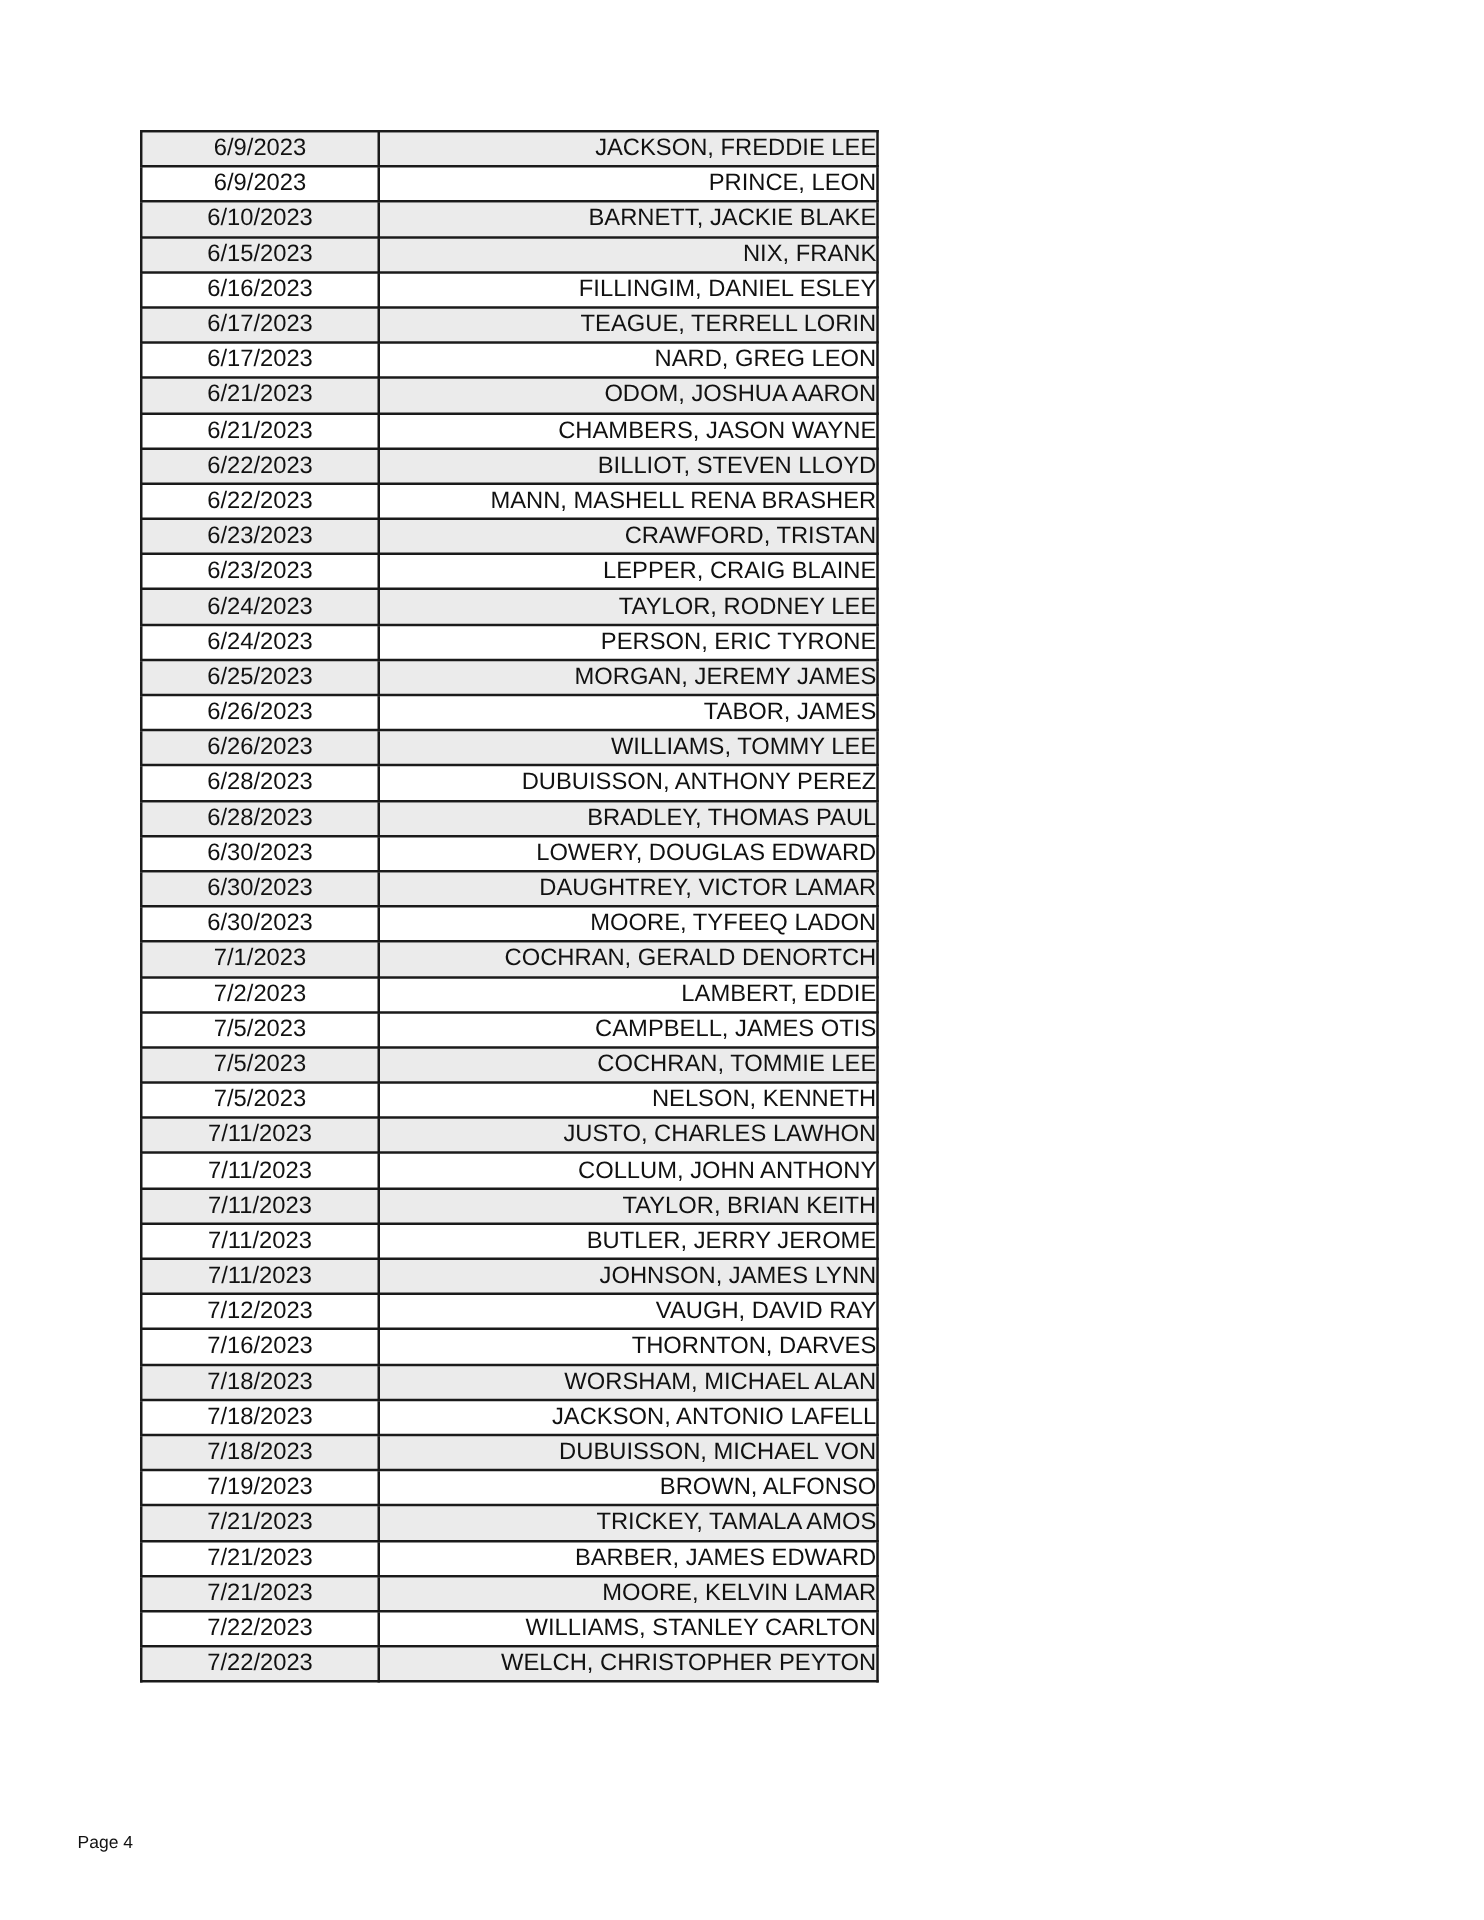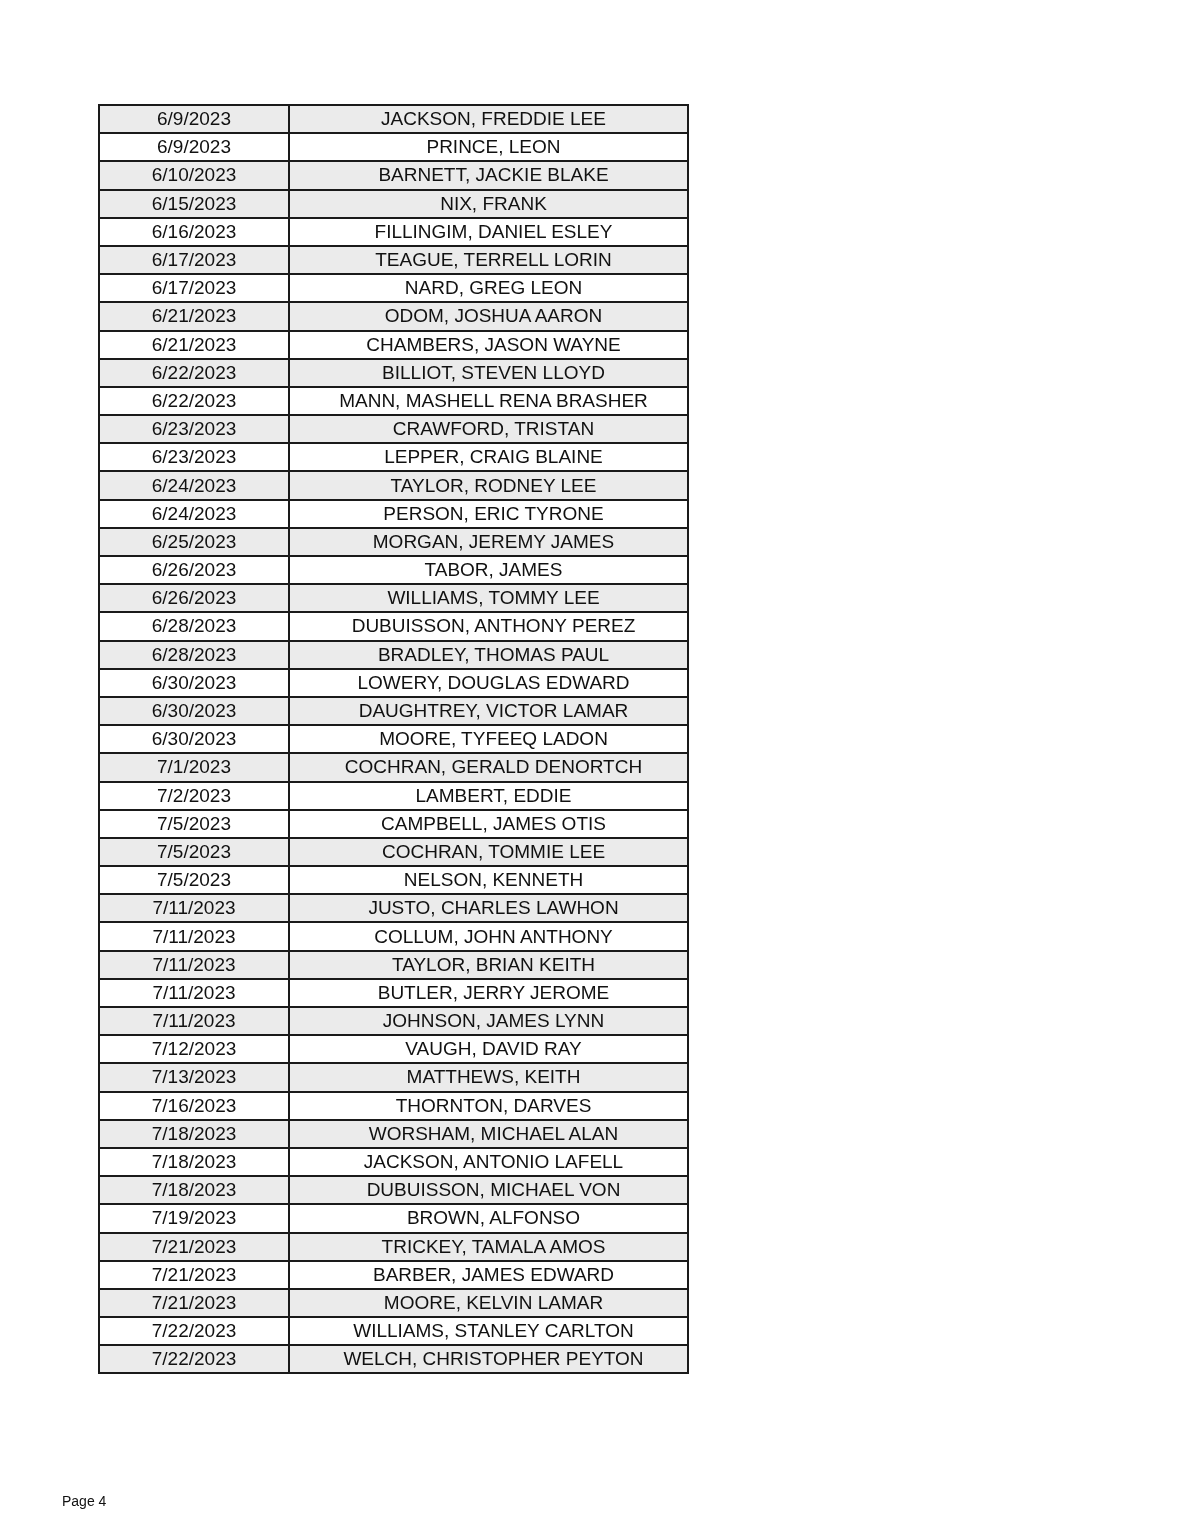--- a/index.html
+++ b/index.html
@@ -1,36 +1,36 @@
 <!DOCTYPE html>
 <html><head>
   <meta charset="utf-8">
   <style>
     html, body { margin: 0; padding: 0; background: #ffffff; }
     body { width: 1187px; height: 1536px; position: relative; overflow: hidden; }
     .page { position: absolute; left: 0; top: 0; width: 1187px; height: 1536px; background: #fff; }
     table.list {
-      position: absolute; left: 98px; top: 104px;
+      position: absolute; left: 112px; top: 104px;
       width: 591px; border-collapse: collapse;
       border: 2px solid #1a1a1a;
       font-family: "Liberation Sans", "DejaVu Sans", sans-serif;
       font-size: 19px; color: #111;
     }
     table.list td {
       height: 26.2px; padding: 0; border: 2px solid #1a1a1a;
       line-height: 24px; white-space: nowrap; overflow: hidden;
     }
     table.list td.date { width: 188px; text-align: center; }
-    table.list td.name { text-align: center; padding-left: 10px; }
+    table.list td.name { text-align: right; padding-left: 10px; }
     table.list tr.shaded td { background: #ebebeb; }
     table.list tr.plain td { background: #ffffff; }
     .footer {
       position: absolute; left: 62px; top: 1465px;
       font-family: "Liberation Sans", "DejaVu Sans", sans-serif;
-      font-size: 14px; color: #111; margin-top: 28px;
+      font-size: 14px; color: #111;
     }
   </style>
 </head>
 <body>
 
 <div class="page">
   <table class="list">
     <tbody id="table-body">
         <tr class="shaded">
           <td class="date">6/9/2023</td>
@@ -161,24 +161,20 @@
           <td class="name">BUTLER, JERRY JEROME</td>
         </tr>
         <tr class="shaded">
           <td class="date">7/11/2023</td>
           <td class="name">JOHNSON, JAMES LYNN</td>
         </tr>
         <tr class="plain">
           <td class="date">7/12/2023</td>
           <td class="name">VAUGH, DAVID RAY</td>
         </tr>
-        <tr class="shaded">
-          <td class="date">7/13/2023</td>
-          <td class="name">MATTHEWS, KEITH</td>
-        </tr>
         <tr class="plain">
           <td class="date">7/16/2023</td>
           <td class="name">THORNTON, DARVES</td>
         </tr>
         <tr class="shaded">
           <td class="date">7/18/2023</td>
           <td class="name">WORSHAM, MICHAEL ALAN</td>
         </tr>
         <tr class="plain">
           <td class="date">7/18/2023</td>

